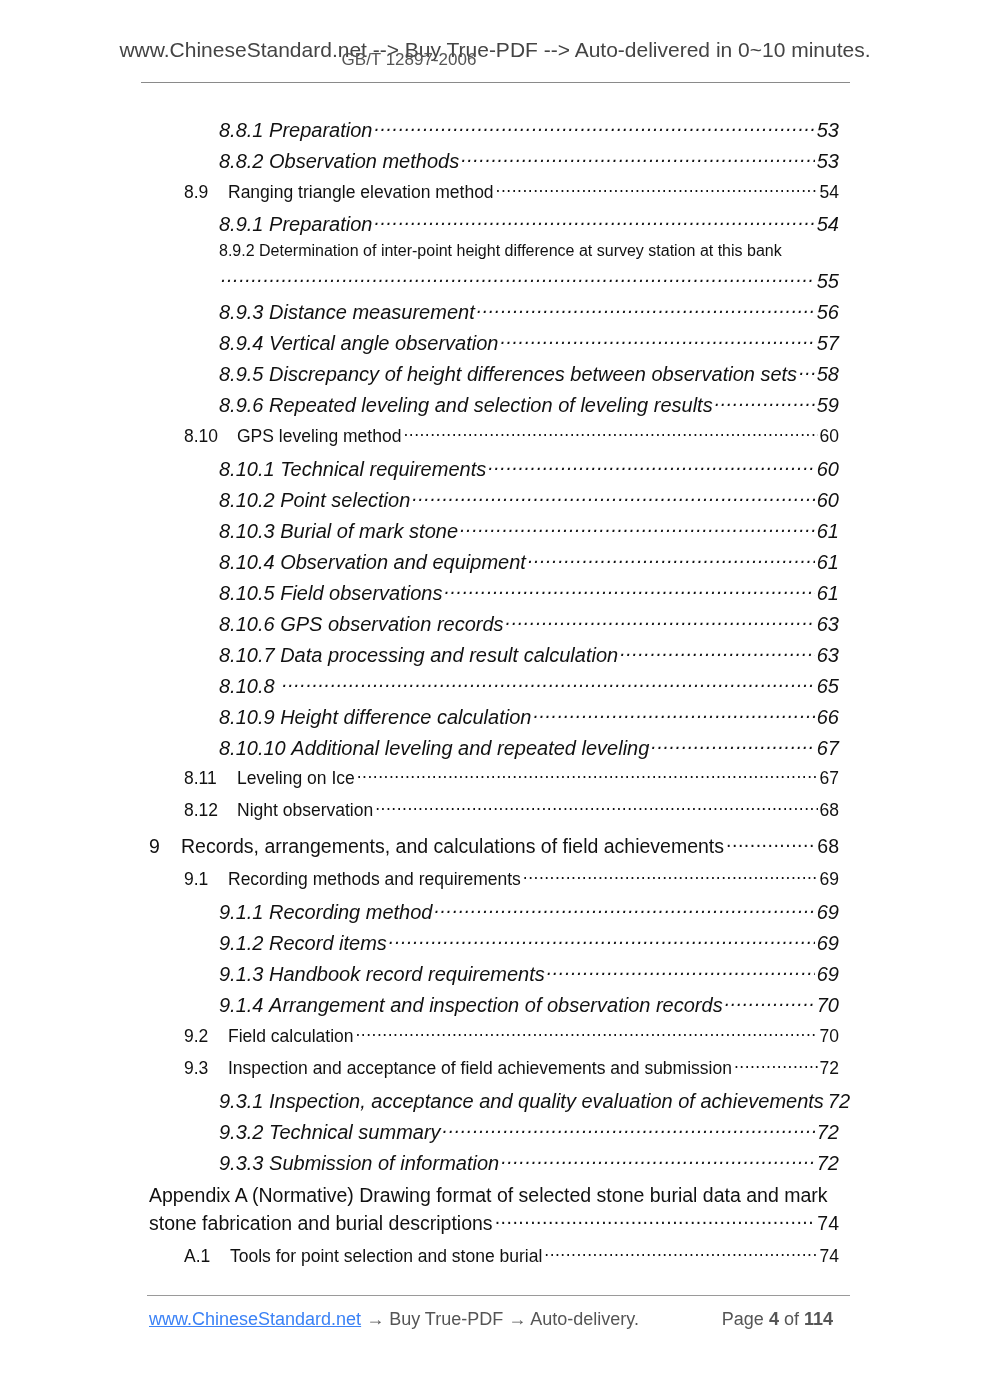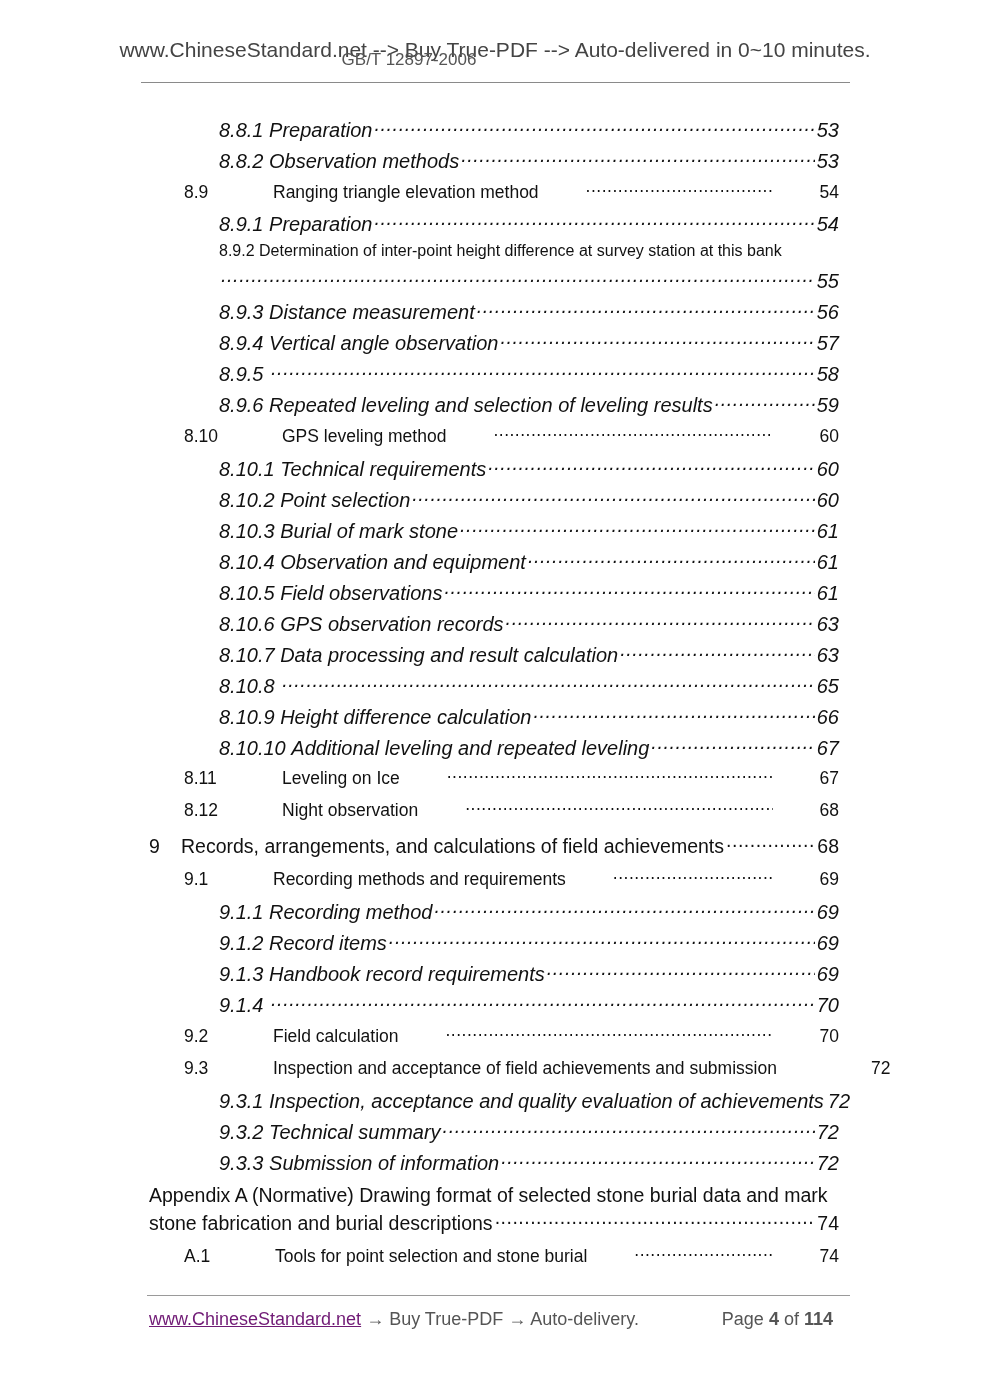--- a/index.html
+++ b/index.html
@@ -82,21 +82,20 @@
       flex: 0 0 auto;
     }
     .lvl3 {
       left: 219px;
       font-size: 20px;
       font-style: italic;
     }
     .lvl2 {
       left: 184px;
       font-size: 17.5px;
-      gap: 45px;
     }
     .lvl2 .num {
       width: 44px;
       display: inline-block;
     }
     .lvl2.wide .num {
       width: 53px;
     }
     .lvl1 {
       left: 149px;
@@ -130,21 +129,21 @@
     .footer-left {
       position: absolute;
       left: 149px;
       top: 1309px;
       font-size: 18px;
       color: #555555;
       white-space: nowrap;
     }
     .footer-link {
       text-decoration: underline;
-      color: #701a75;
+      color: #3b82f6;
     }
     .footer-right {
       position: absolute;
       right: 157px;
       top: 1309px;
       font-size: 18px;
       color: #555555;
       white-space: nowrap;
     }
     .footer-right b {
@@ -189,21 +188,21 @@
 
   <div class="toc-row lvl3" style="top:299px">
     <span class="num">8.9.3</span>&nbsp;<span class="title">Distance measurement</span><span class="dots"></span><span class="page">56</span>
   </div>
 
   <div class="toc-row lvl3" style="top:330px">
     <span class="num">8.9.4</span>&nbsp;<span class="title">Vertical angle observation</span><span class="dots"></span><span class="page">57</span>
   </div>
 
   <div class="toc-row lvl3" style="top:361px">
-    <span class="num">8.9.5</span>&nbsp;<span class="dots"></span><span class="page">58</span>
+    <span class="num">8.9.5</span>&nbsp;<span class="title">Discrepancy of height differences between observation sets</span><span class="dots"></span><span class="page">58</span>
   </div>
 
   <div class="toc-row lvl3" style="top:392px">
     <span class="num">8.9.6</span>&nbsp;<span class="title">Repeated leveling and selection of leveling results</span><span class="dots"></span><span class="page">59</span>
   </div>
 
   <div class="toc-row lvl2 wide" style="top:424px">
     <span class="num">8.10</span>
       <span class="title">GPS leveling method</span>
       <span class="dots"></span>
@@ -284,21 +283,21 @@
 
   <div class="toc-row lvl3" style="top:930px">
     <span class="num">9.1.2</span>&nbsp;<span class="title">Record items</span><span class="dots"></span><span class="page">69</span>
   </div>
 
   <div class="toc-row lvl3" style="top:961px">
     <span class="num">9.1.3</span>&nbsp;<span class="title">Handbook record requirements</span><span class="dots"></span><span class="page">69</span>
   </div>
 
   <div class="toc-row lvl3" style="top:992px">
-    <span class="num">9.1.4</span>&nbsp;<span class="dots"></span><span class="page">70</span>
+    <span class="num">9.1.4</span>&nbsp;<span class="title">Arrangement and inspection of observation records</span><span class="dots"></span><span class="page">70</span>
   </div>
 
   <div class="toc-row lvl2" style="top:1024px">
     <span class="num">9.2</span>
       <span class="title">Field calculation</span>
       <span class="dots"></span>
       <span class="page">70</span>
   </div>
 
   <div class="toc-row lvl2" style="top:1056px">

